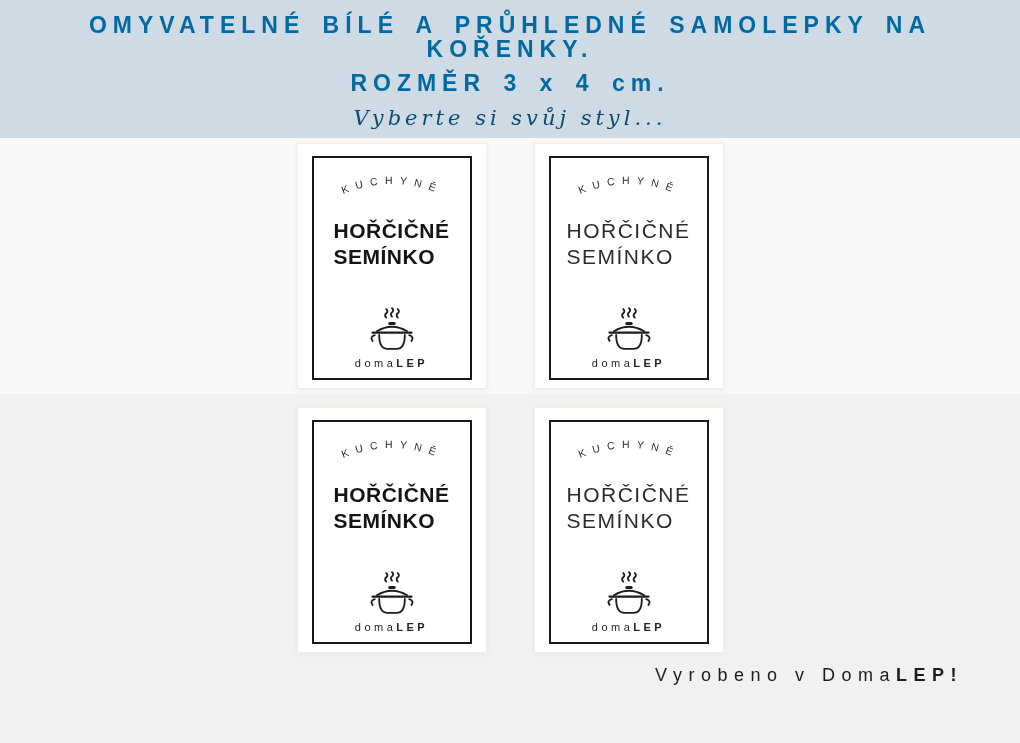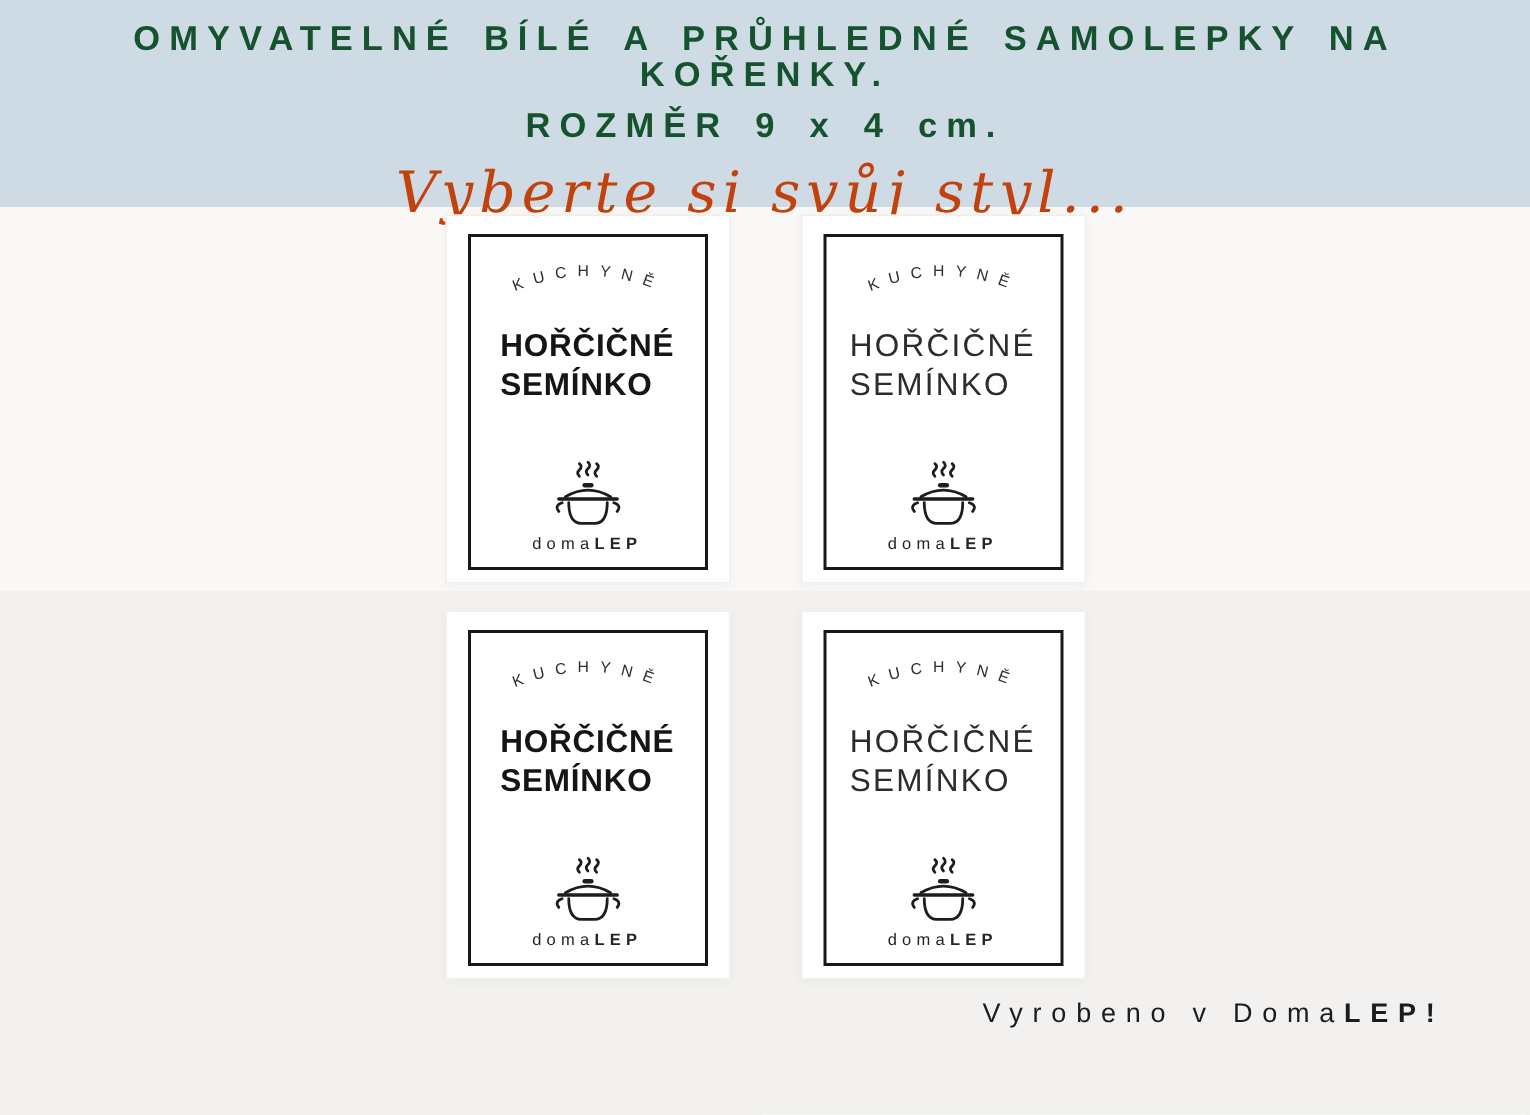--- a/index.html
+++ b/index.html
@@ -18,31 +18,31 @@
     background: #cedbe4;
     text-align: center;
     padding-top: 13px;
   }
   .header-title {
     font-size: 23px;
     font-weight: 800;
     letter-spacing: 6px;
     word-spacing: 5px;
     line-height: 24px;
-    color: #14532d;
+    color: #0369a1;
   }
   .header-title.line2 { margin-top: 10px; }
   .tagline {
     margin-top: 11px;
     font-family: "DejaVu Serif", serif;
     font-style: italic;
     font-weight: 400;
-    font-size: 38px;
+    font-size: 21px;
     letter-spacing: 4px;
-    color: #c2410c;
+    color: #0c4a6e;
   }
 
   
   .section-white {
     height: 256px;
     background: #faf8f6;
     padding-top: 5px;
   }
   .section-gray {
     height: 349px;
@@ -116,21 +116,21 @@
   }
   .footer .bold-part { font-weight: 700; }
 </style>
 </head>
 <body>
 
 <div class="page">
 
   <div class="header">
     <div class="header-title line1">OMYVATELNÉ BÍLÉ A PRŮHLEDNÉ SAMOLEPKY NA KOŘENKY.</div>
-    <div class="header-title line2">ROZMĚR 9 x 4 cm.</div>
+    <div class="header-title line2">ROZMĚR 3 x 4 cm.</div>
     <div class="tagline">Vyberte si svůj styl...</div>
   </div>
 
   <div class="section-white">
     <div class="cards-row">
 
       <div class="card variant-bold">
         <div class="label">
           <svg class="arc-svg" viewBox="0 0 150 38">
             <defs>

